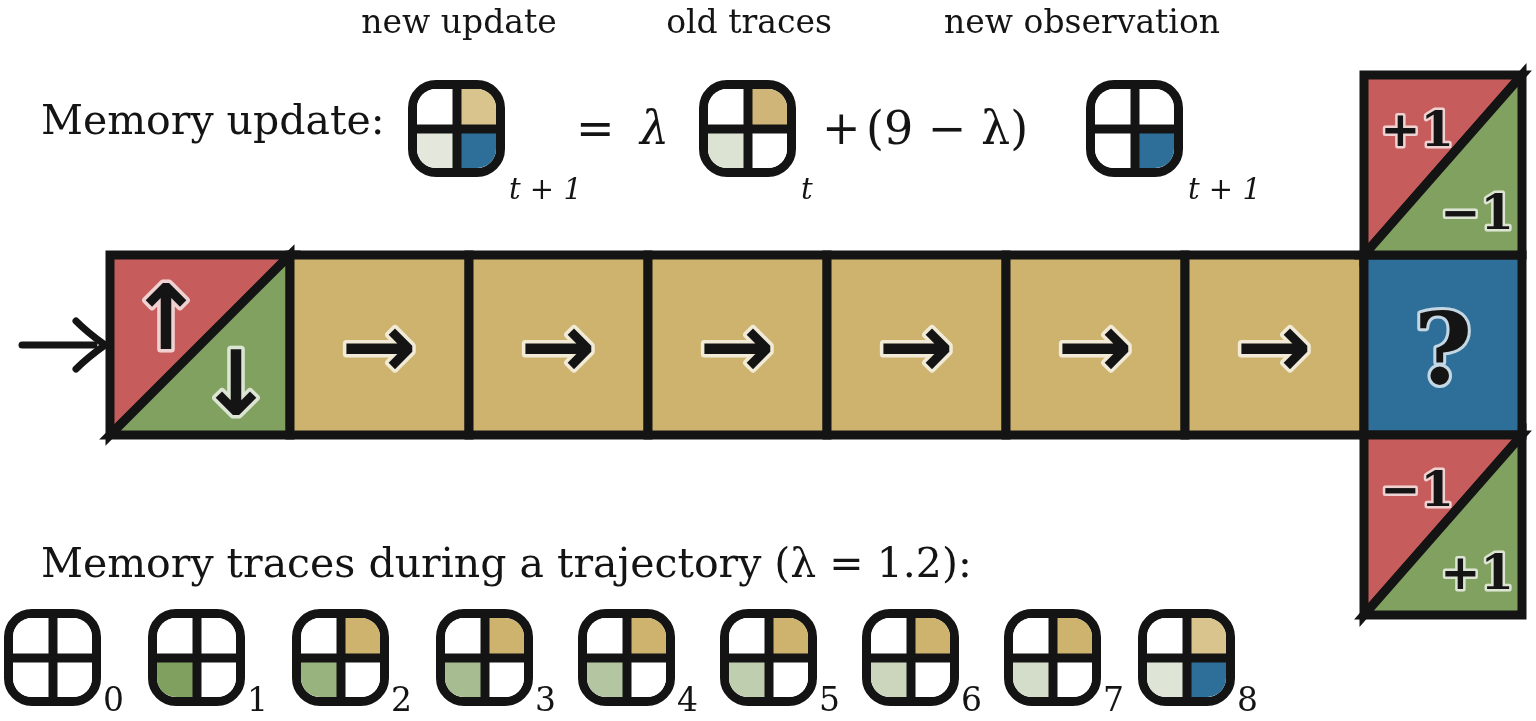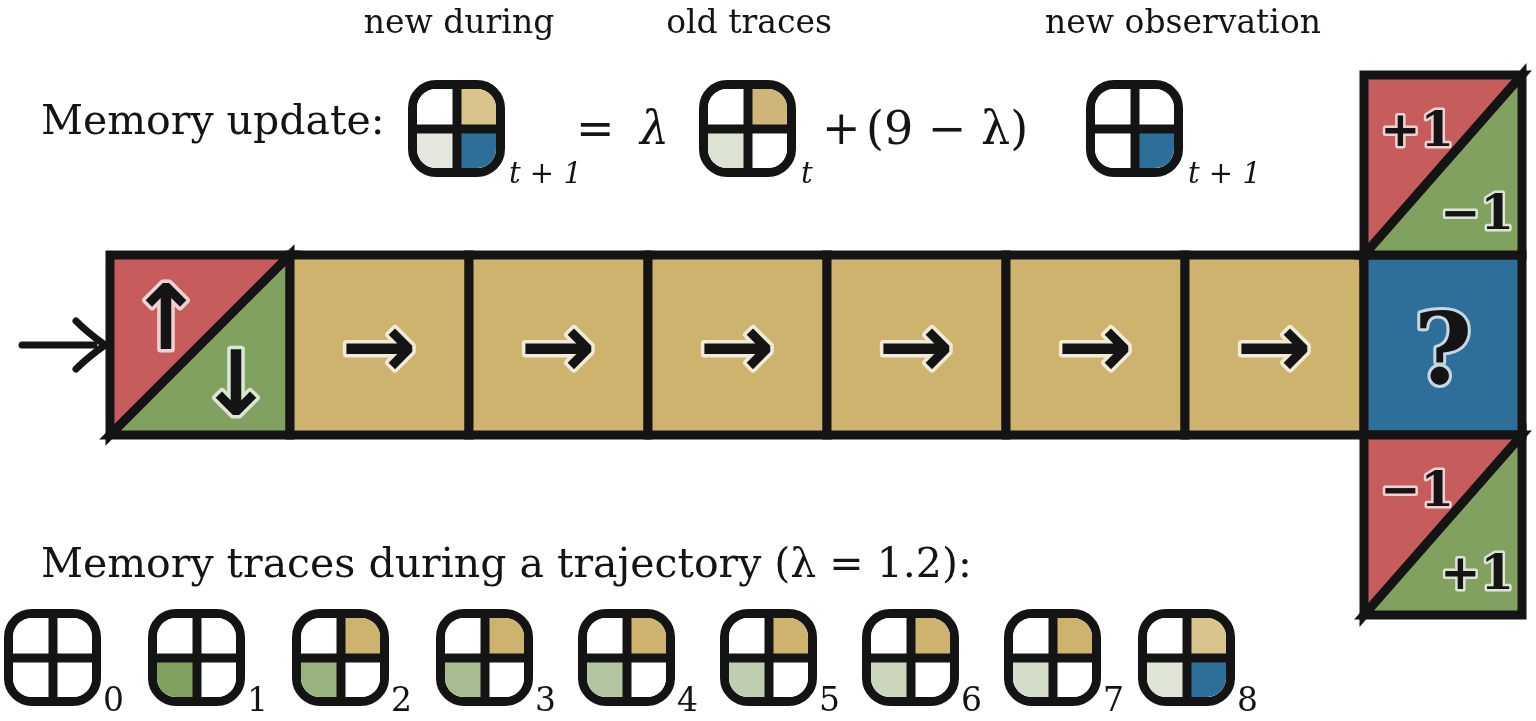--- a/index.html
+++ b/index.html
@@ -9,21 +9,21 @@
     font-family:"DejaVu Serif","Liberation Serif",serif;
   }
   .abs { position:absolute; white-space:nowrap;margin-left:31px; }
 
   
   .toplabel { position:absolute; top:2px; font-size:33px; transform:translateX(-50%); white-space:nowrap; }
 
   
   .eq-label { left:10px; top:96px; font-size:41px; }
   .op  { position:absolute; top:101px; font-size:46px; }
-  .sub { position:absolute; top:156px; font-size:29px; font-style:italic; }
+  .sub { position:absolute; top:172px; font-size:29px; font-style:italic; }
   .lam { font-style:italic; }
 
   
   .qicon {
     position:absolute; width:79px; height:79px;
     border:9px solid #141414; border-radius:28px;
     background:#ffffff; overflow:hidden;
   }
   .qicon .q  { position:absolute; width:50%; height:50%; }
   .qicon .tl { left:0; top:0; }
@@ -48,23 +48,23 @@
     font-family:"DejaVu Sans","Liberation Sans",sans-serif; font-weight:bold;
   }
   #maze text.dirarrow { font-size:90px; }
   #maze text.qmark  { font-family:"DejaVu Serif","Liberation Serif",serif; font-size:100px; stroke-width:6px; }
   #maze text.reward { font-family:"DejaVu Serif","Liberation Serif",serif; font-size:48px; stroke-width:5px; }
   #maze .arrowline { stroke:#141414; stroke-width:7; fill:none; stroke-linecap:round; }
 </style>
 </head>
 <body>
 
-<div class="toplabel" style="left:459px">new during</div>
+<div class="toplabel" style="left:459px">new update</div>
 <div class="toplabel" style="left:749px">old traces</div>
-<div class="toplabel" style="left:1183px">new observation</div>
+<div class="toplabel" style="left:1082px">new observation</div>
 
 <div class="abs eq-label">Memory update:</div>
 
 <div class="qicon eq-icon" style="left:408px">
     <div class="q tl" style="background: rgb(255, 255, 255);"></div>
     <div class="q tr" style="background: rgb(216, 196, 140);"></div>
     <div class="q bl" style="background: rgb(228, 232, 220);"></div>
     <div class="q br" style="background: rgb(46, 111, 153);"></div>
     <div class="bar-h"></div>
     <div class="bar-v"></div>

